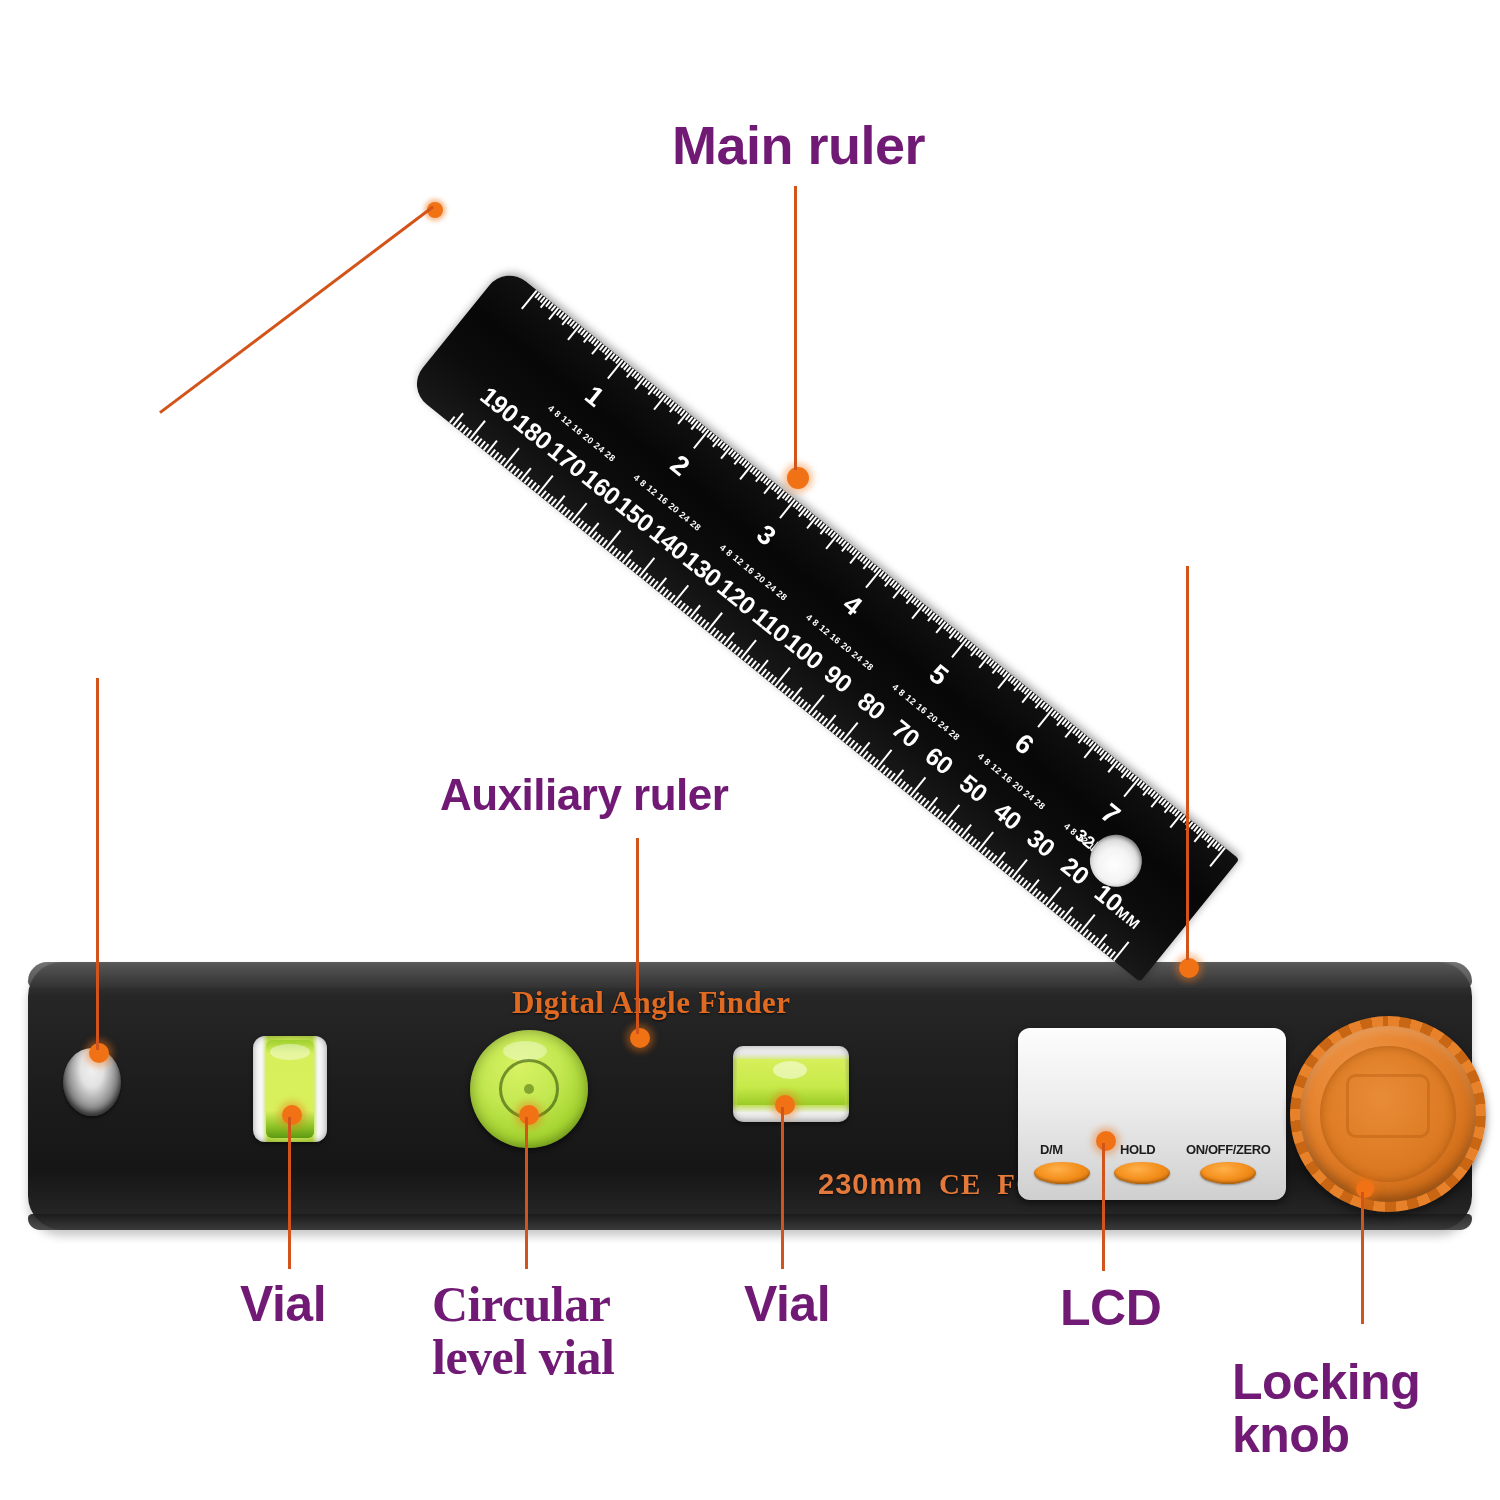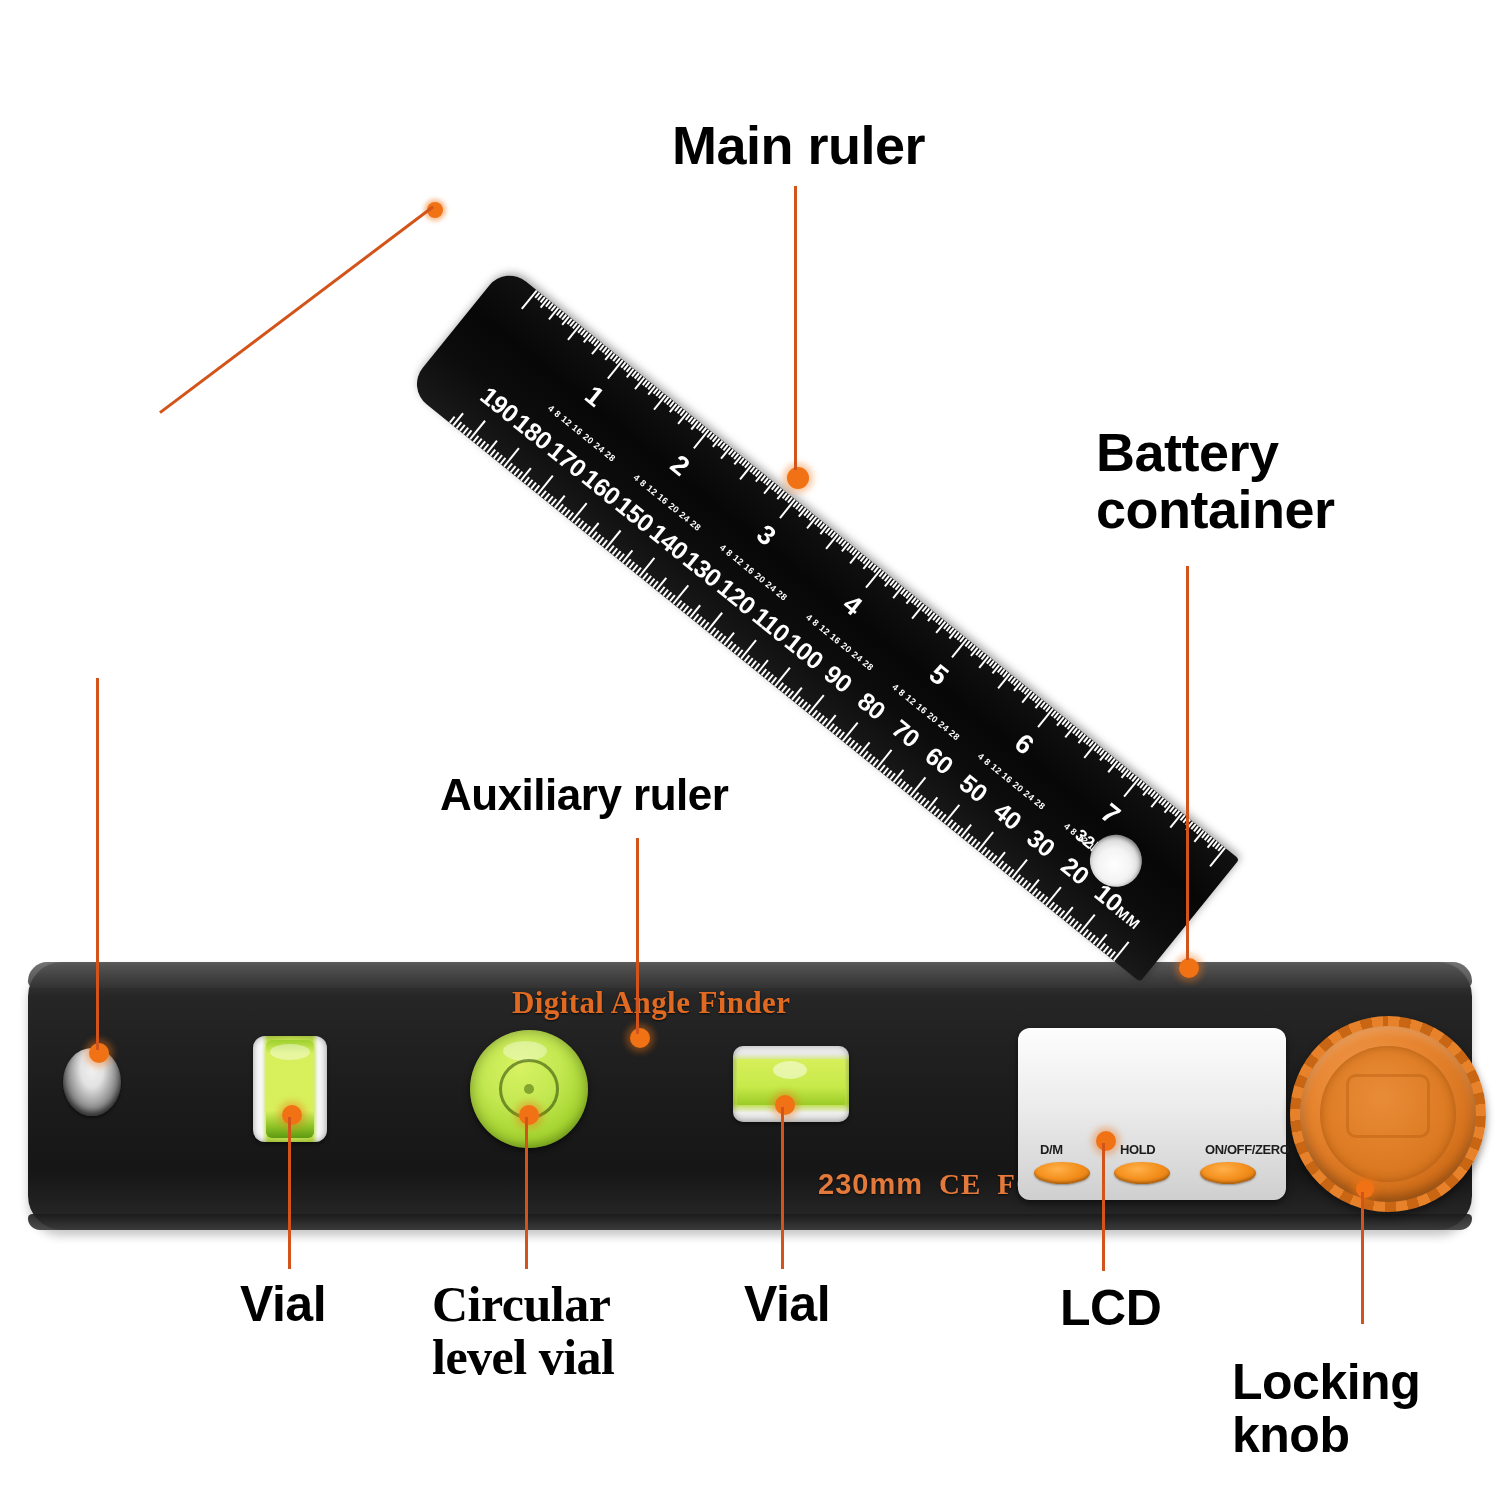--- a/index.html
+++ b/index.html
@@ -8,21 +8,21 @@
     background:#ffffff;
     font-family:"Liberation Sans",sans-serif;
     overflow:hidden;
     position:relative;
   }
   #stage{position:absolute;inset:0;}
 
   
   .callout{
     position:absolute;
-    color:#000000;
+    color:#701a75;
     font-weight:bold;
     line-height:1.06;
     white-space:pre-line;
     letter-spacing:-0.5px;
   }
   .leader{position:absolute;background:#d2541a;transform-origin:0 0;}
   .dot{
     position:absolute;border-radius:50%;
     background:#f07215;
     box-shadow:0 0 6px 4px rgba(240,114,21,.40);
@@ -280,21 +280,21 @@
   <div id="brand">Digital Angle Finder</div>
 
   <div id="marks">
     <span>230mm</span><span class="ce">CE</span><span class="fc">FC</span>
   </div>
 
   <div id="lcd-module">
 
     <div class="btn-label" style="left:22px;">D/M</div>
     <div class="btn-label" style="left:102px;">HOLD</div>
-    <div class="btn-label" style="left:187px;">ON/OFF/ZERO</div>
+    <div class="btn-label" style="left:168px;">ON/OFF/ZERO</div>
 
     <div class="lcd-btn" style="left:16px;"></div>
     <div class="lcd-btn" style="left:96px;"></div>
     <div class="lcd-btn" style="left:182px;"></div>
   </div>
 
   <div id="knob">
     <div class="knurl"></div>
     <div class="face"></div>
     <div class="inner"></div>
@@ -836,22 +836,20 @@
   <div class="leader" style="left:99px;top:678px;width:372px;height:3px;transform:rotate(90deg);"></div>
   <div class="leader" style="left:639px;top:838px;width:196px;height:3px;transform:rotate(90deg);"></div>
   <div class="leader" style="left:291px;top:1117px;width:152px;height:3px;transform:rotate(90deg);"></div>
   <div class="leader" style="left:528px;top:1117px;width:152px;height:3px;transform:rotate(90deg);"></div>
   <div class="leader" style="left:784px;top:1107px;width:162px;height:3px;transform:rotate(90deg);"></div>
   <div class="leader" style="left:1105px;top:1143px;width:128px;height:3px;transform:rotate(90deg);"></div>
   <div class="leader" style="left:1364px;top:1192px;width:132px;height:3px;transform:rotate(90deg);"></div>
 
   <div class="callout" style="left:672px;top:117px;font-size:54px;">Main ruler</div>
 
-  <div class="callout" style="left:1096px;top:424px;font-size:54px;">Battery
-container</div>
 
 
   <div class="callout" style="left:440px;top:772px;font-size:44px;">Auxiliary ruler</div>
 
   <div class="callout" style="left:240px;top:1278px;font-size:50px;">Vial</div>
 
   <div class="callout" style="left:432px;top:1278px;font-size:50px;font-family:Liberation Serif, serif;">Circular
 level vial</div>
 
   <div class="callout" style="left:744px;top:1278px;font-size:50px;">Vial</div>

